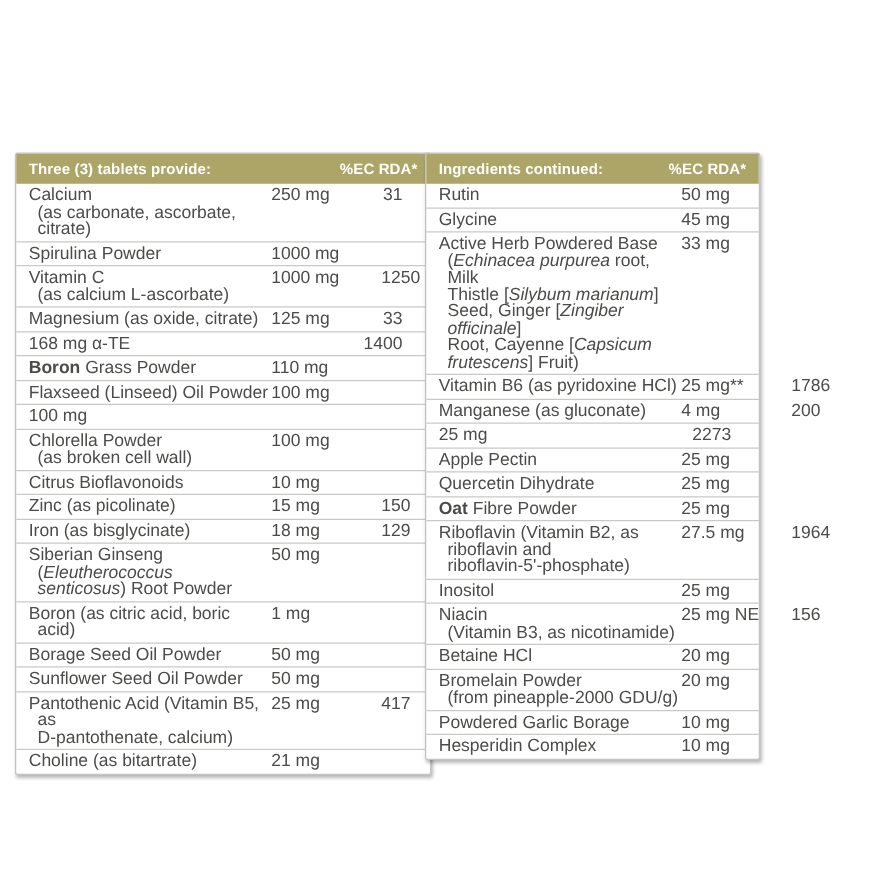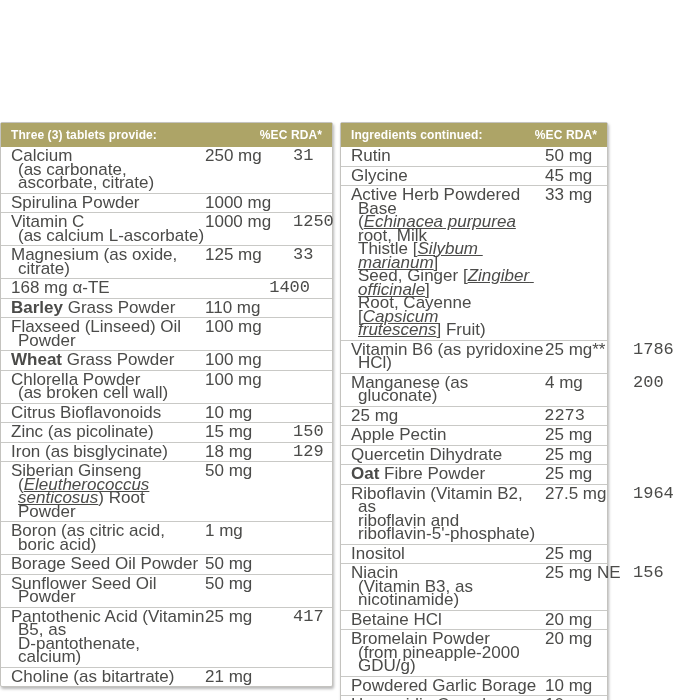--- a/index.html
+++ b/index.html
@@ -10,33 +10,33 @@
     --row-divider:#c9c9c6;
     --panel-border:#c4c3bf;
   }
   *{box-sizing:border-box;margin:0;padding:0;}
   html,body{width:700px;height:700px;background:var(--page-bg);
     font-family:"Liberation Sans", sans-serif;}
   .page{position:relative;width:700px;height:700px;background:var(--page-bg);overflow:hidden;}
   .panel{position:absolute;top:122px;background:#ffffff;
     border:1px solid var(--panel-border);border-radius:2px;
     box-shadow:1px 2px 3px rgba(0,0,0,0.28);}
-  .panel-left{left:0;width:333px;}
+  .panel-left{left:12px;width:333px;}
   .panel-right{left:340px;width:268px;}
   .panel-header{height:24px;background:var(--header-bg);color:var(--header-text);
     display:flex;align-items:center;justify-content:space-between;
     padding:0 10px;font-size:12px;font-weight:bold;letter-spacing:0.1px;}
   .row{display:flex;align-items:flex-start;padding:2px 22px 3px 10px;
-    font-size:17px;line-height:13.5px;color:var(--text);}
+    font-size:14px;line-height:13.5px;color:var(--text);}
   .row + .row{border-top:1px solid var(--row-divider);justify-content:space-between;}
   .cell.name{flex:0 0 194px;white-space:pre-wrap;padding-left:7px;text-indent:-7px;}
   .cell.amount{flex:0 0 88px;white-space:pre;}
-  .cell.rda{flex:1 1 auto;text-align:right;font-family:Liberation Mono, monospace;}
+  .cell.rda{flex:1 1 auto;text-align:right;}
   .cell.name b{font-weight:bold;}
-  .cell.name i{font-style:italic;text-decoration:underline;}
+  .cell.name i{font-style:italic;}
 </style>
 </head>
 <body>
 
 <div class="page">
 
   <section class="panel panel-left">
     <header class="panel-header">
       <span>Three (3) tablets provide:</span>
       <span>%EC RDA*</span>
@@ -67,33 +67,32 @@
     <span class="cell amount">125 mg</span>
     <span class="cell rda">33</span>
   </div>
 
   <div class="row">
     <span class="cell amount">168 mg α-TE</span>
     <span class="cell rda">1400</span>
   </div>
 
   <div class="row">
-    <span class="cell name"><b>Barley</b> Grass Powder</span>
+    <span class="cell name"><b>Boron</b> Grass Powder</span>
     <span class="cell amount">110 mg</span>
     <span class="cell rda"></span>
   </div>
 
   <div class="row">
     <span class="cell name">Flaxseed (Linseed) Oil Powder</span>
     <span class="cell amount">100 mg</span>
     <span class="cell rda"></span>
   </div>
 
   <div class="row">
-    <span class="cell name"><b>Wheat</b> Grass Powder</span>
     <span class="cell amount">100 mg</span>
     <span class="cell rda"></span>
   </div>
 
   <div class="row">
     <span class="cell name">Chlorella Powder
 (as broken cell wall)</span>
     <span class="cell amount">100 mg</span>
     <span class="cell rda"></span>
   </div>

